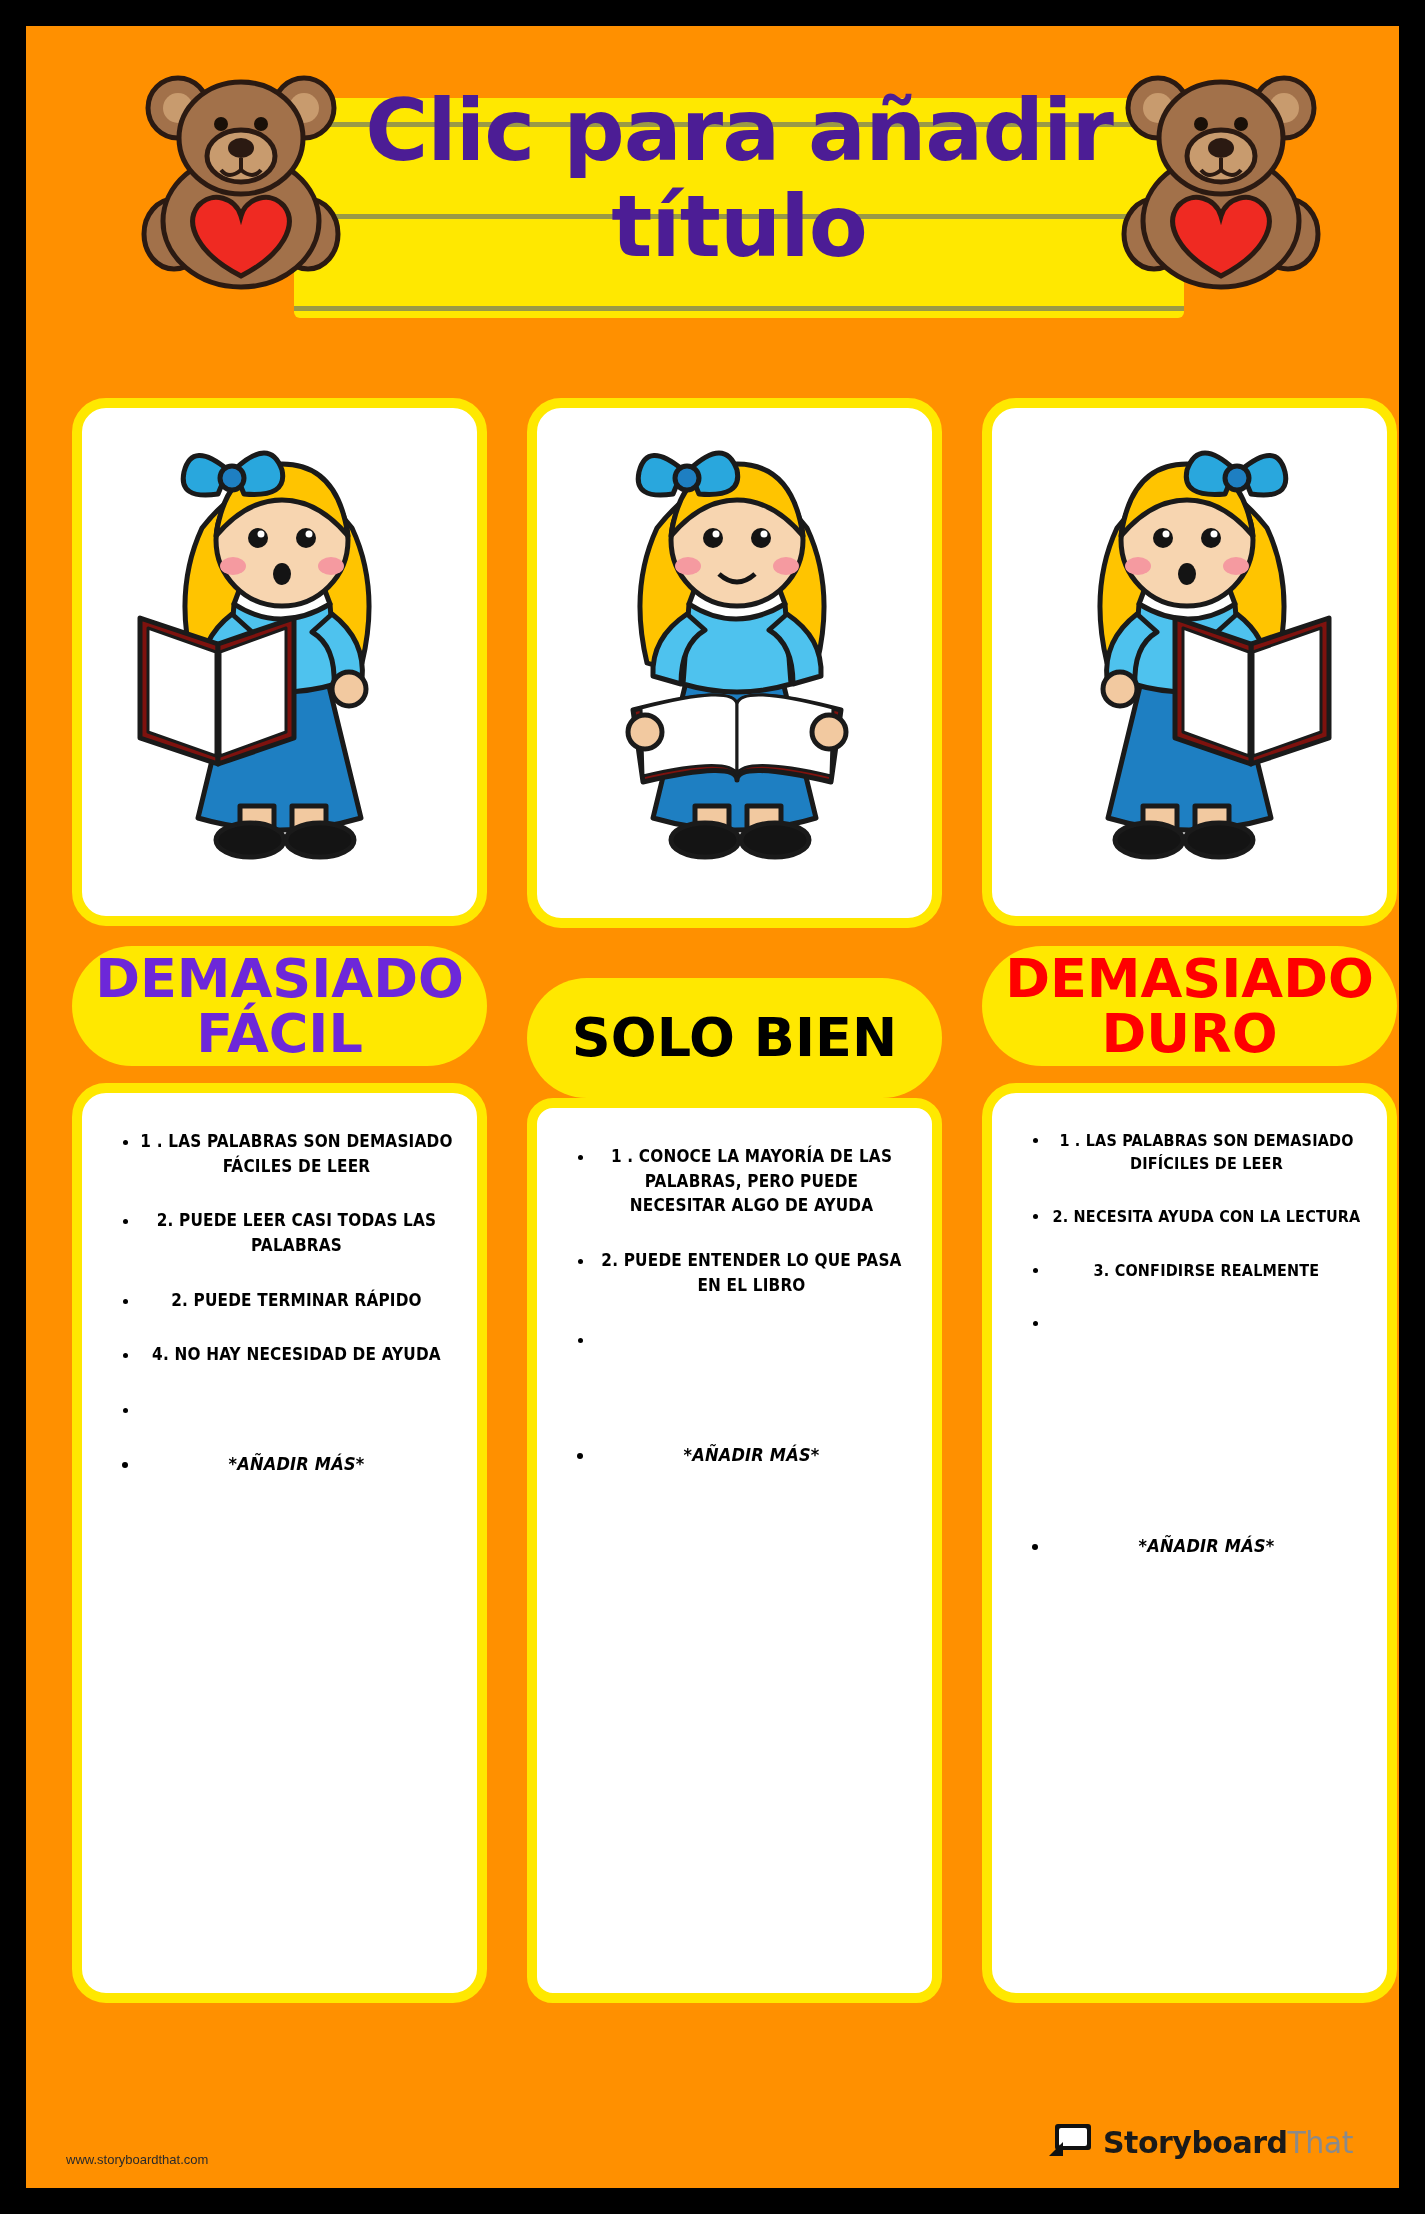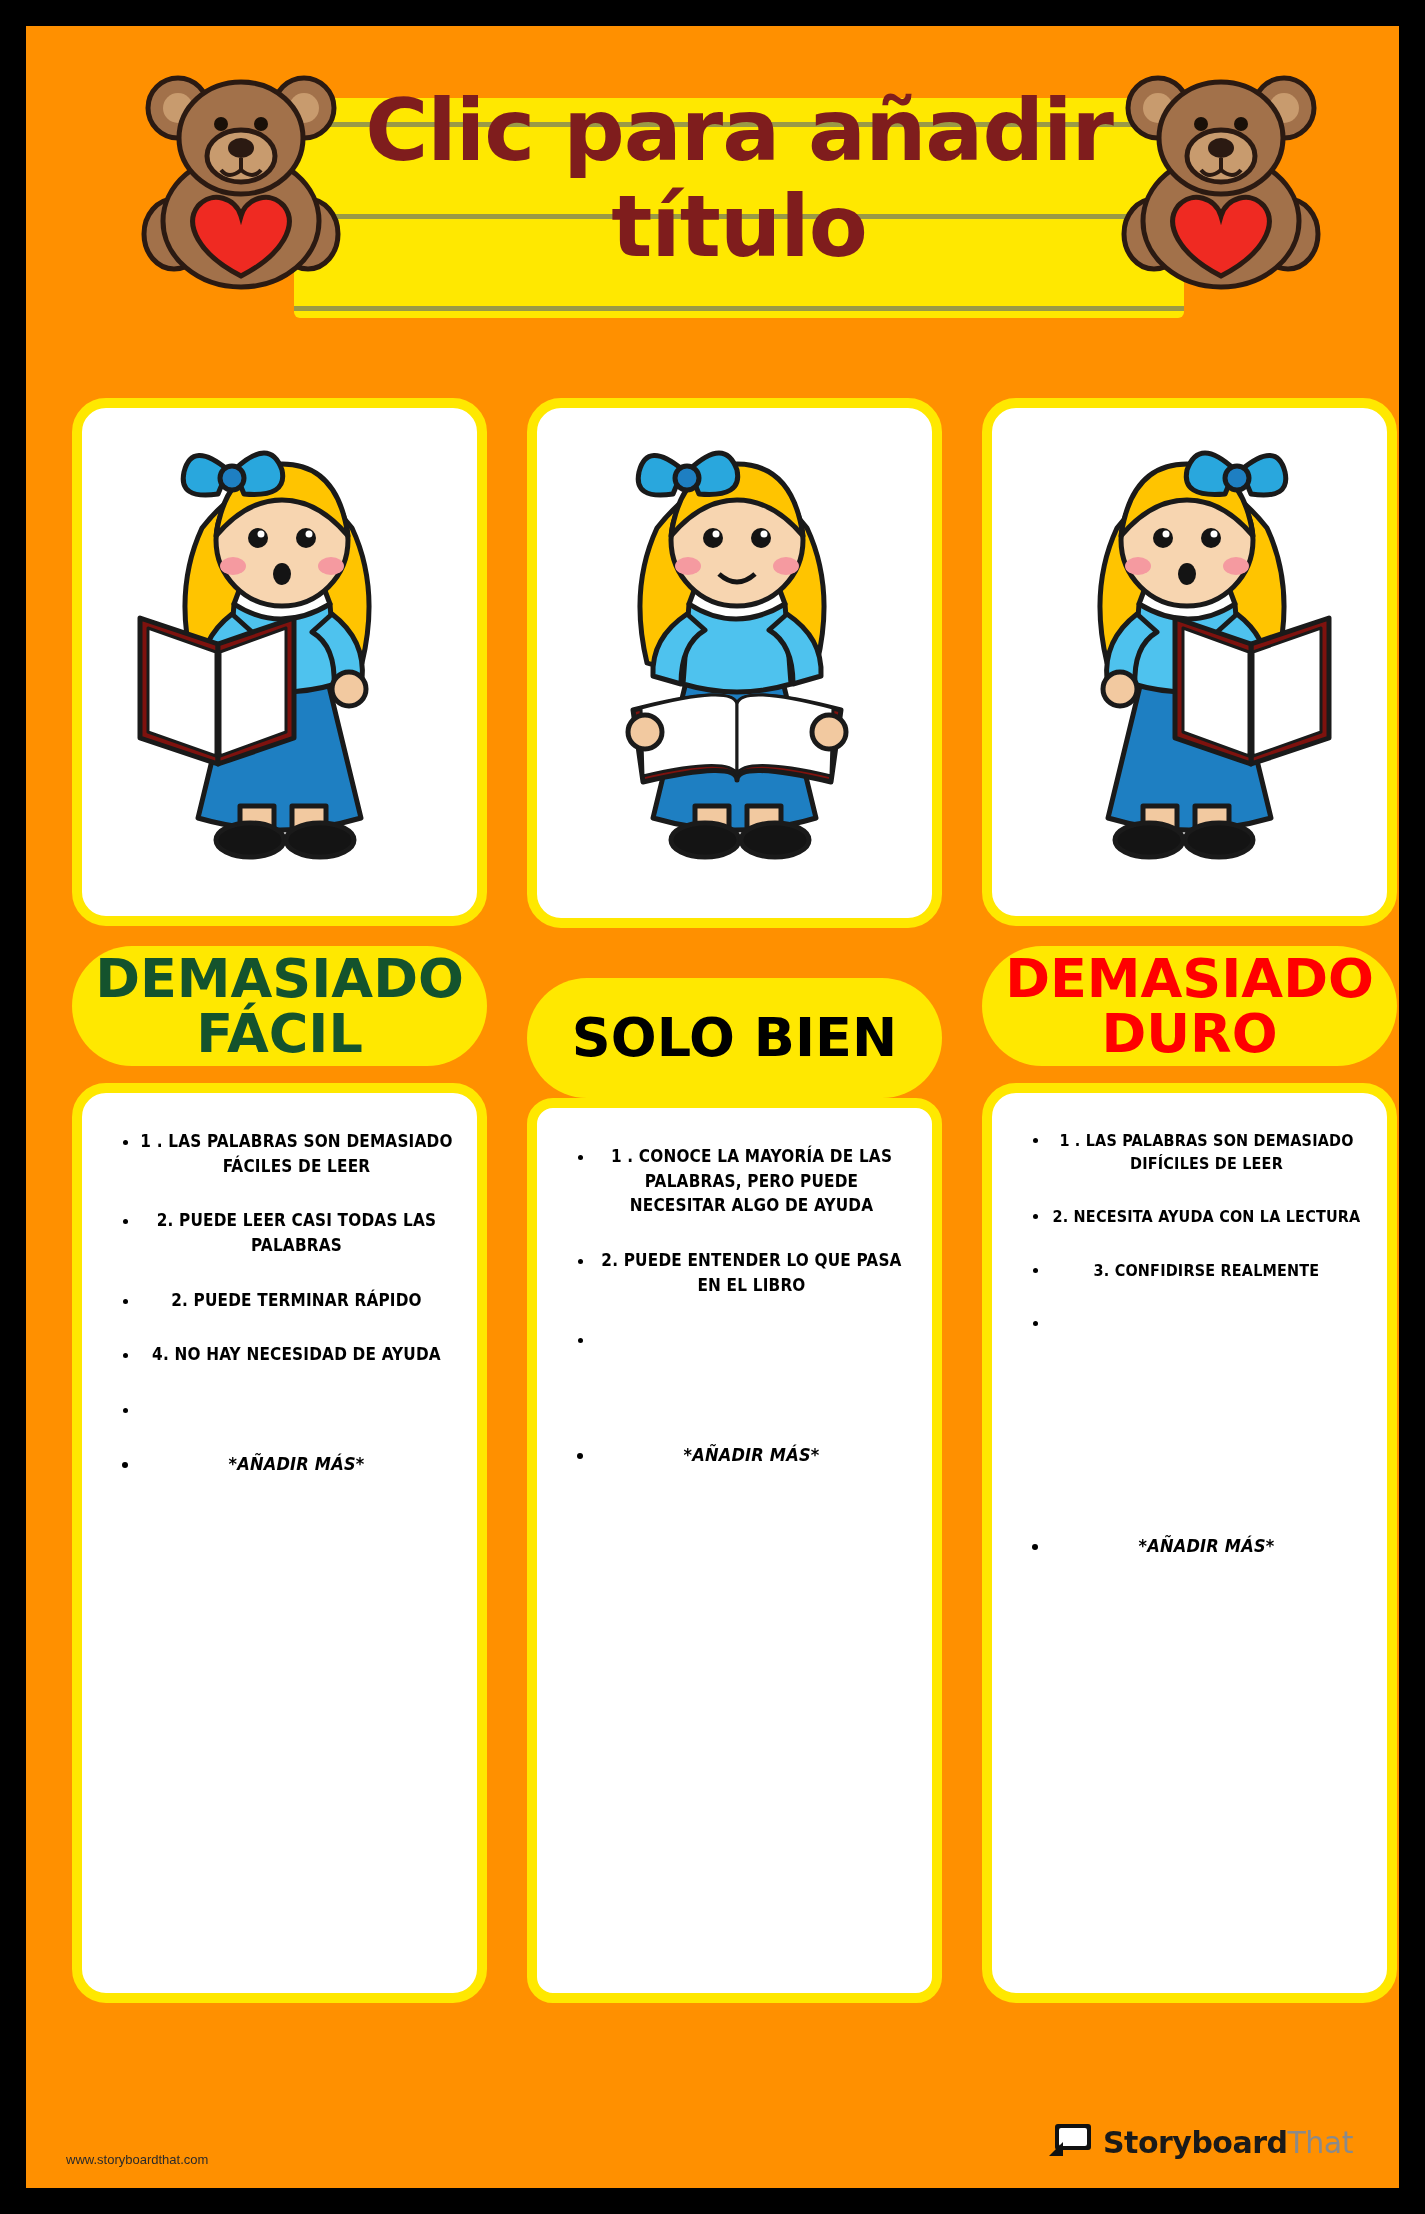--- a/index.html
+++ b/index.html
@@ -54,21 +54,21 @@
   .title-text {
     position: absolute;
     left: 268px;
     top: 56px;
     width: 890px;
     text-align: center;
     font-family: "DejaVu Sans", sans-serif;
     font-weight: bold;
     font-size: 86px;
     line-height: 1.12;
-    color: #7f1d1d;
+    color: #4c1d95;
     letter-spacing: -1px;
     overflow: hidden;
     max-height: 230px;
   }
 
   .bear {
     position: absolute;
     top: 30px;
     width: 210px;
     height: 245px;
@@ -120,21 +120,21 @@
     justify-content: center;
     text-align: center;
     font-family: "DejaVu Sans", sans-serif;
     font-weight: bold;
     font-size: 54px;
     line-height: 1.02;
     box-sizing: border-box;
     padding: 0 6px;
     overflow: hidden;
   }
-  .col.c1 .label-pill { top: 548px; color: #14532d; }
+  .col.c1 .label-pill { top: 548px; color: #6d28d9; }
   .col.c2 .label-pill { top: 580px; color: #000000; }
   .col.c3 .label-pill { top: 548px; color: #ff0000; }
 
   .list-card {
     position: absolute;
     top: 685px;
     left: 0;
     width: 415px;
     height: 920px;
     background: #ffffff;

